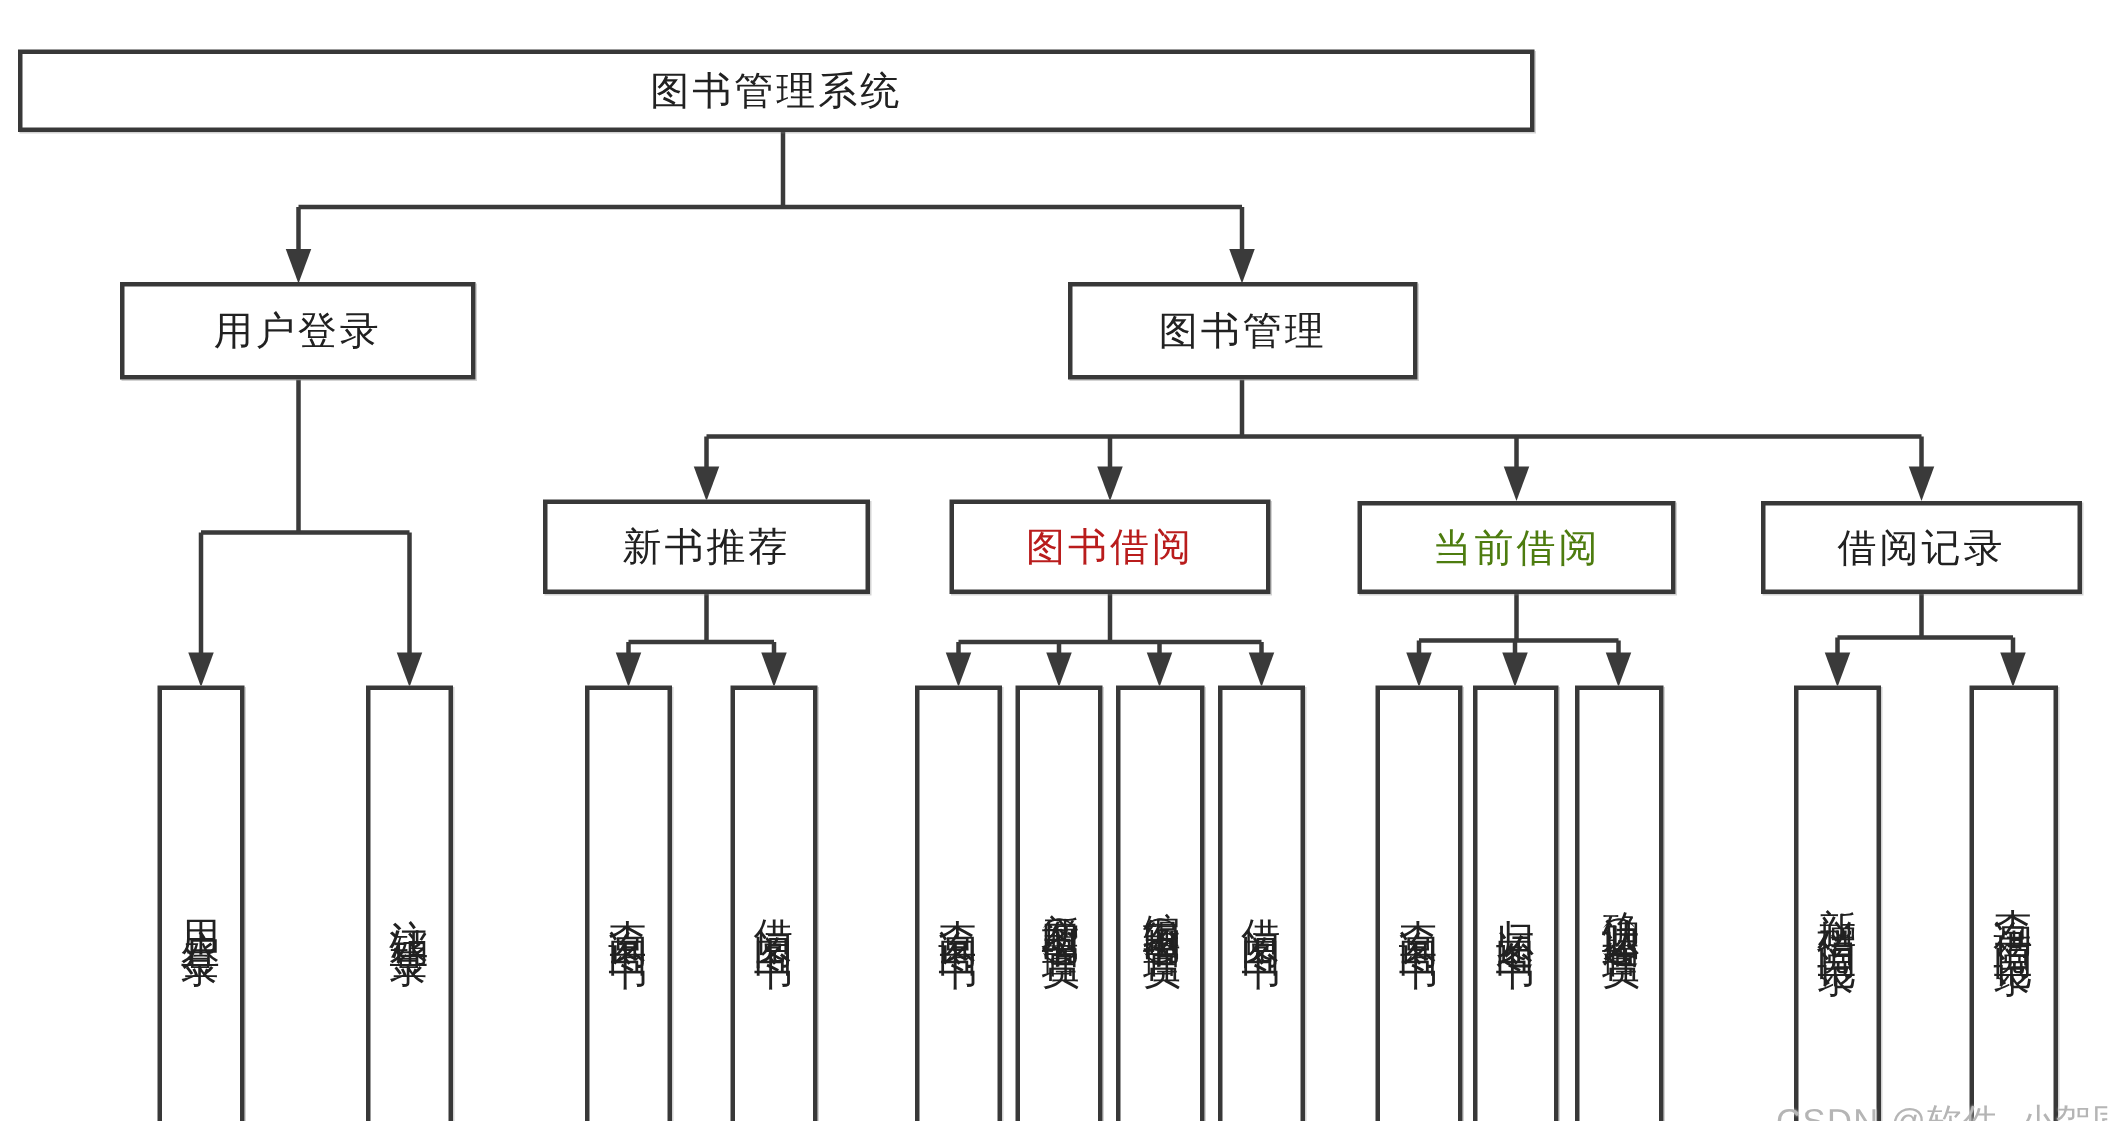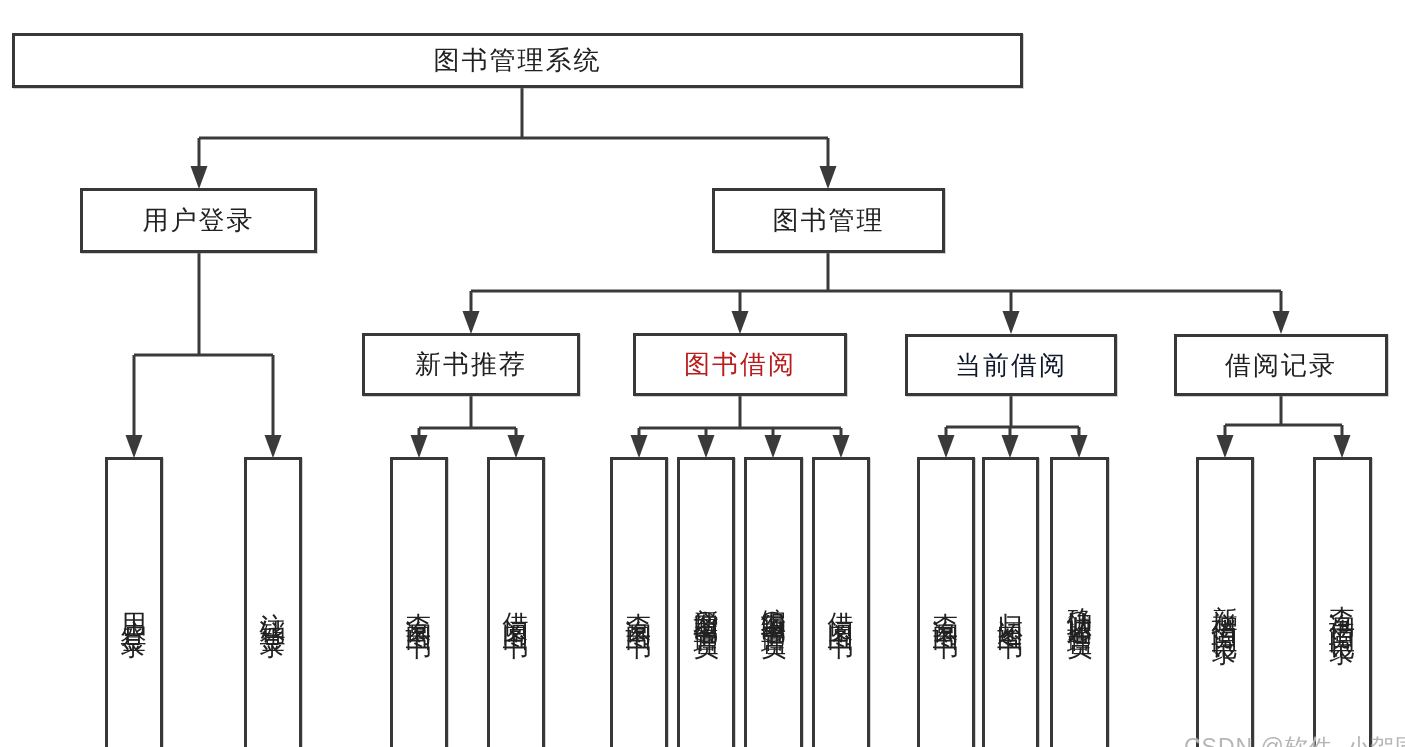--- a/index.html
+++ b/index.html
@@ -92,21 +92,21 @@
       <path d="M1281 376 V405 M1225 405 H1342 M1225 405 V423 M1342 405 V423" fill="none" stroke="#3a3a3a" stroke-width="3"></path>
       <polygon points="1216.5,415 1233.5,415 1225,438" fill="#3a3a3a"></polygon>
       <polygon points="1333.5,415 1350.5,415 1342,438" fill="#3a3a3a"></polygon>
     </svg>
   <div id="nodes">
       <div class="node horizontal" style="left: 12px; top: 13px; width: 1011px; height: 55px; border-color: rgb(56, 56, 56); background: rgb(255, 255, 255); color: rgb(33, 33, 33);">图书管理系统</div>
       <div class="node horizontal" style="left: 80px; top: 168px; width: 237px; height: 65px; border-color: rgb(56, 56, 56); background: rgb(255, 255, 255); color: rgb(33, 33, 33);">用户登录</div>
       <div class="node horizontal" style="left: 712px; top: 168px; width: 233px; height: 65px; border-color: rgb(56, 56, 56); background: rgb(255, 255, 255); color: rgb(33, 33, 33);">图书管理</div>
       <div class="node horizontal" style="left: 362px; top: 313px; width: 218px; height: 63px; border-color: rgb(56, 56, 56); background: rgb(255, 255, 255); color: rgb(33, 33, 33);">新书推荐</div>
       <div class="node horizontal" style="left: 633px; top: 313px; width: 214px; height: 63px; border-color: rgb(56, 56, 56); background: rgb(255, 255, 255); color: #b91c1c;">图书借阅</div>
-      <div class="node horizontal" style="left: 905px; top: 314px; width: 212px; height: 62px; border-color: rgb(56, 56, 56); background: rgb(255, 255, 255); color: #0f172a;">当前借阅</div>
+      <div class="node horizontal" style="left: 905px; top: 314px; width: 212px; height: 62px; border-color: rgb(56, 56, 56); background: rgb(255, 255, 255); color: #4d7c0f;">当前借阅</div>
       <div class="node horizontal" style="left: 1174px; top: 314px; width: 214px; height: 62px; border-color: rgb(56, 56, 56); background: rgb(255, 255, 255); color: rgb(33, 33, 33);">借阅记录</div>
       <div class="node vertical" style="left: 105px; top: 437px; width: 58px; height: 298px; border-color: rgb(56, 56, 56); background: rgb(255, 255, 255); color: rgb(33, 33, 33);">用户登录</div>
       <div class="node vertical" style="left: 244px; top: 437px; width: 58px; height: 298px; border-color: rgb(56, 56, 56); background: rgb(255, 255, 255); color: rgb(33, 33, 33);">注销登录</div>
       <div class="node vertical" style="left: 390px; top: 437px; width: 58px; height: 298px; border-color: rgb(56, 56, 56); background: rgb(255, 255, 255); color: rgb(33, 33, 33);">查询图书</div>
       <div class="node vertical" style="left: 487px; top: 437px; width: 58px; height: 298px; border-color: rgb(56, 56, 56); background: rgb(255, 255, 255); color: rgb(33, 33, 33);">借阅图书</div>
       <div class="node vertical" style="left: 610px; top: 437px; width: 58px; height: 298px; border-color: rgb(56, 56, 56); background: rgb(255, 255, 255); color: rgb(33, 33, 33);">查询图书</div>
       <div class="node vertical tight" style="left: 677px; top: 437px; width: 58px; height: 298px; border-color: rgb(56, 56, 56); background: rgb(255, 255, 255); color: rgb(33, 33, 33);">新增图书（管理员）</div>
       <div class="node vertical tight" style="left: 744px; top: 437px; width: 59px; height: 298px; border-color: rgb(56, 56, 56); background: rgb(255, 255, 255); color: rgb(33, 33, 33);">编辑图书（管理员）</div>
       <div class="node vertical" style="left: 812px; top: 437px; width: 58px; height: 298px; border-color: rgb(56, 56, 56); background: rgb(255, 255, 255); color: rgb(33, 33, 33);">借阅图书</div>
       <div class="node vertical" style="left: 917px; top: 437px; width: 58px; height: 298px; border-color: rgb(56, 56, 56); background: rgb(255, 255, 255); color: rgb(33, 33, 33);">查询图书</div>

